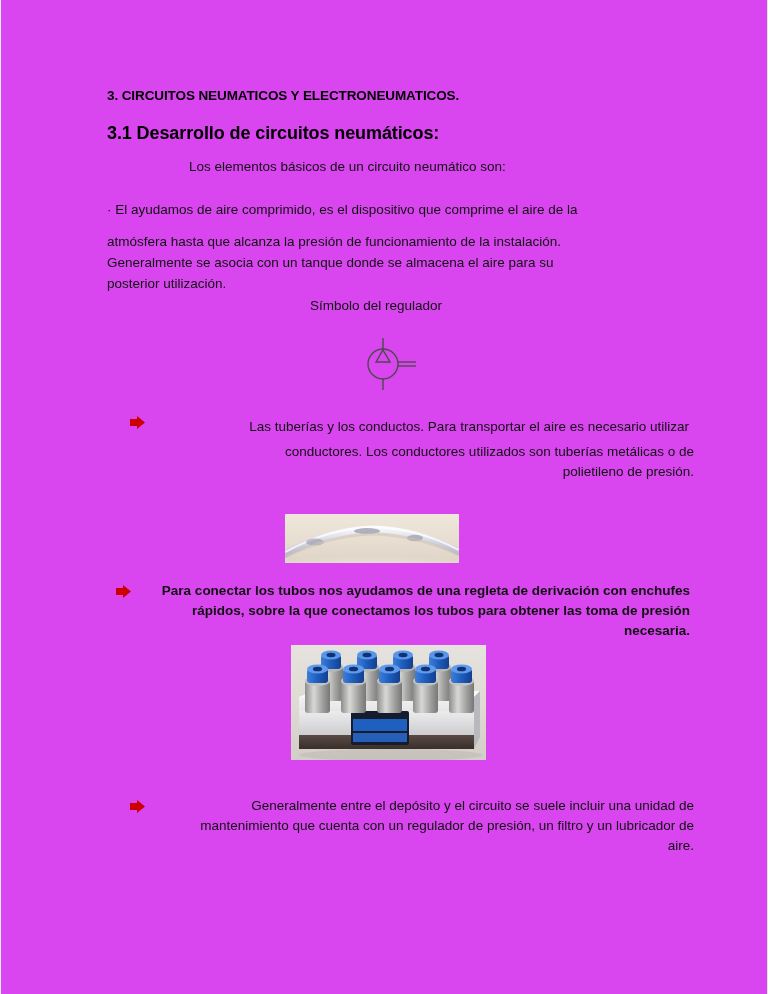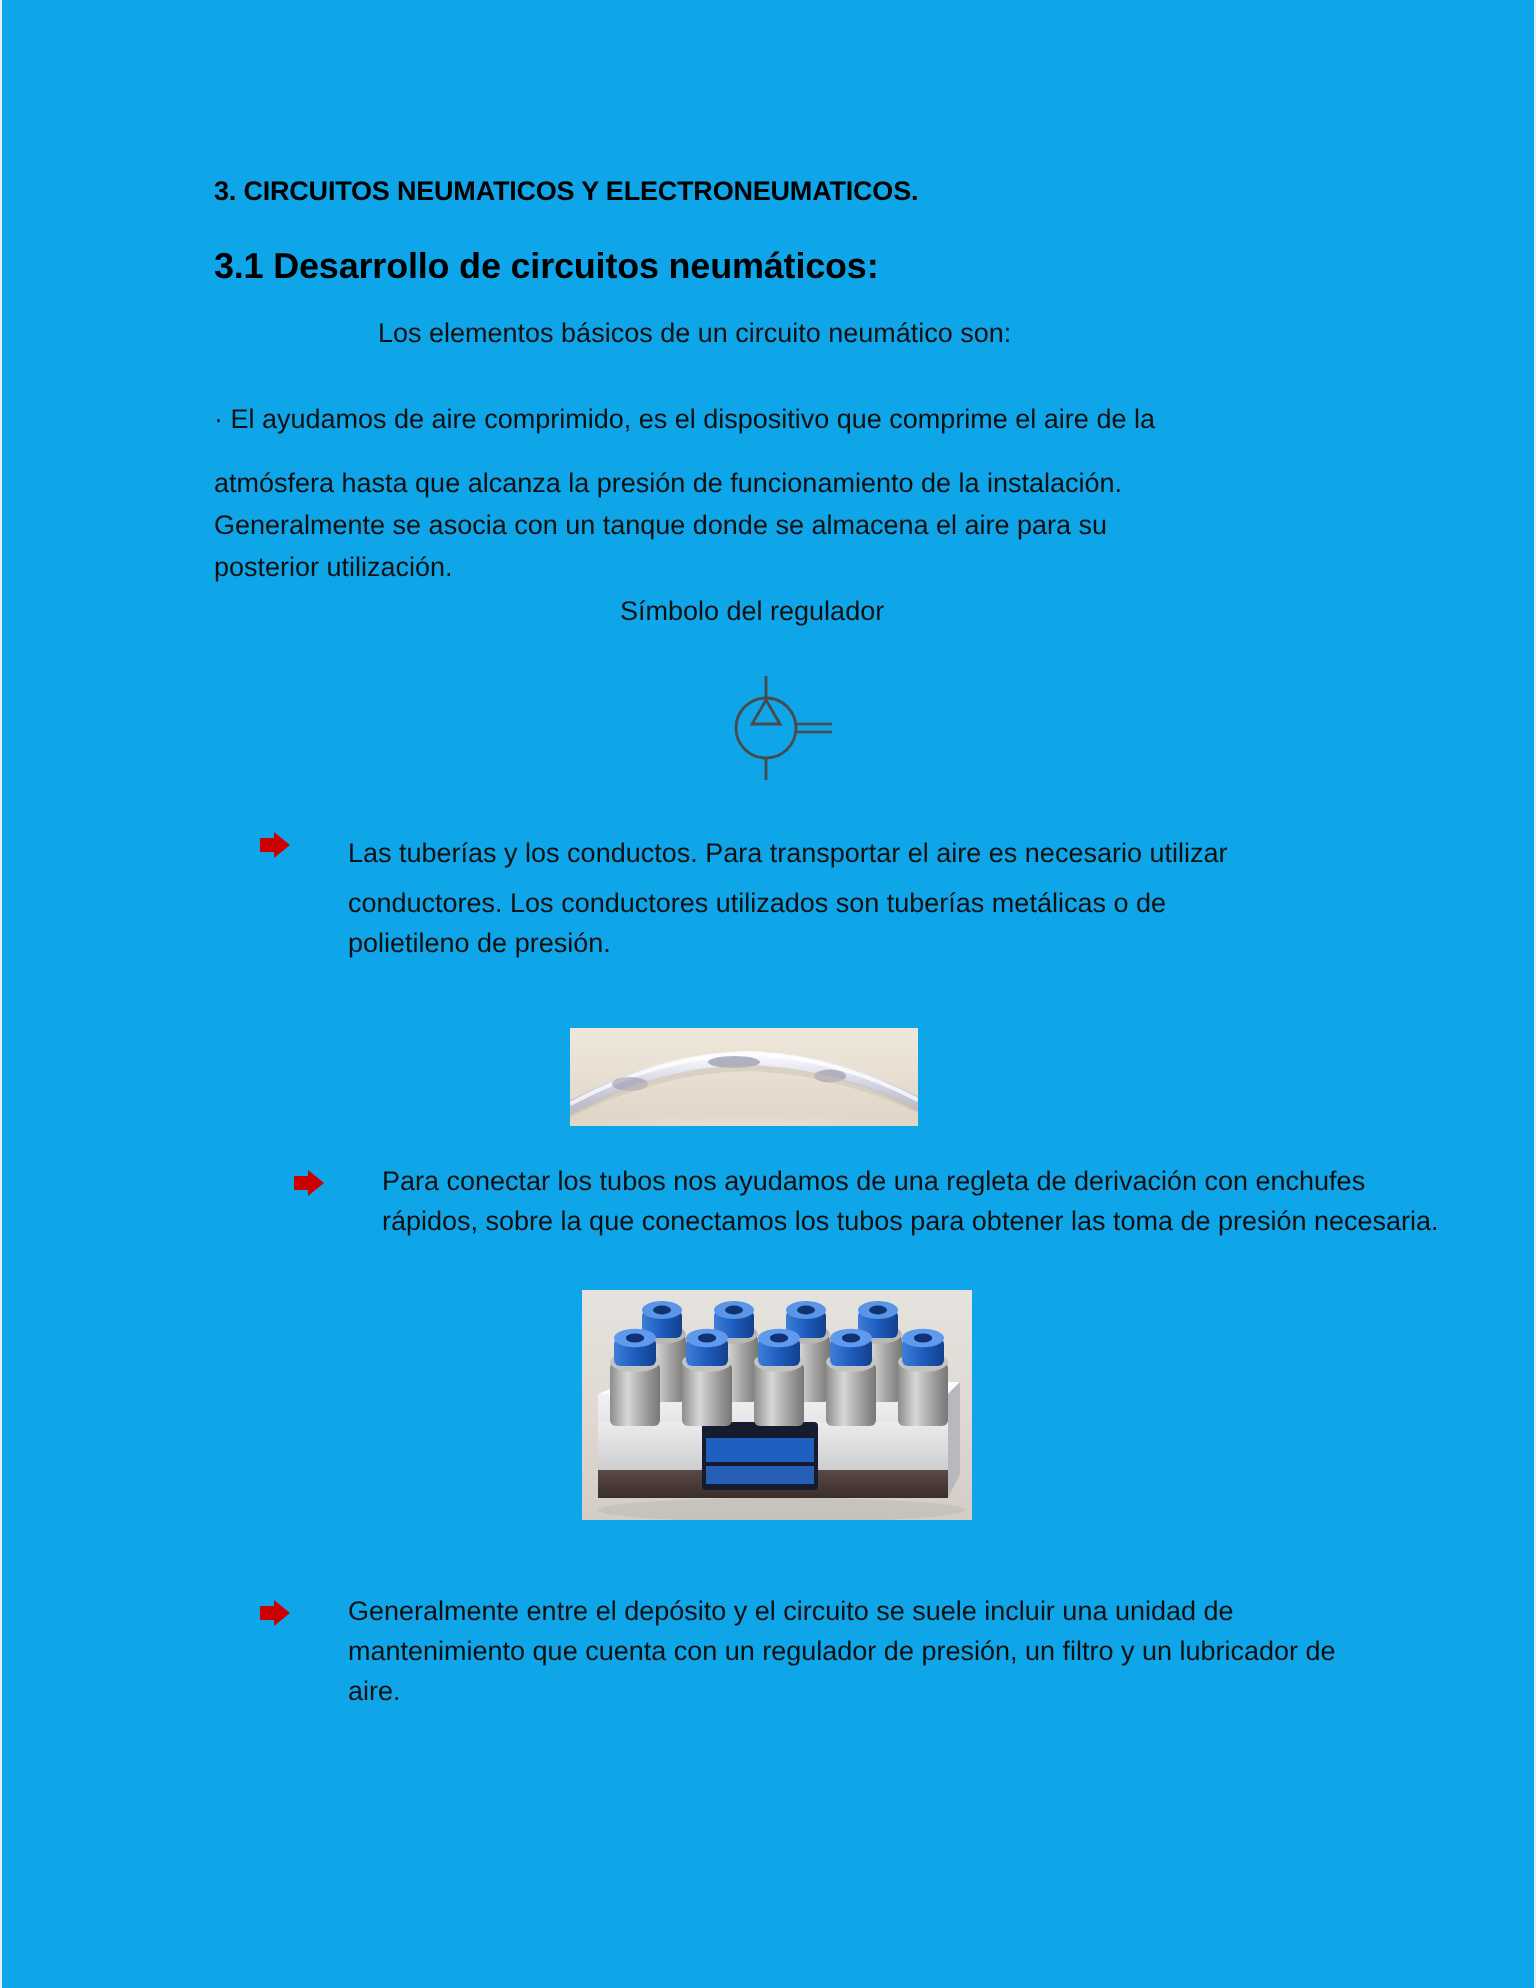--- a/index.html
+++ b/index.html
@@ -7,21 +7,21 @@
     padding: 0;
     background: #ffffff;
   }
   body {
     font-family: "Liberation Sans", sans-serif;
   }
   .page {
     position: relative;
     width: 768px;
     height: 994px;
-    background: #0ea5e9;
+    background: #d946ef;
     border-left: 1px solid #e9edf4;
     border-right: 1px solid #e7ebf2;
     box-sizing: border-box;
     overflow: hidden;
   }
   .abs { position: absolute; }
 
   .h-main {
     left: 106px;
     top: 88px;
@@ -73,37 +73,37 @@
     white-space: nowrap;
   }
 
   .compressor {
     left: 358px;
     top: 337px;
     width: 58px;
     height: 54px;
   }
 
-  .bullet-block { width: 560px; }
+  .bullet-block { width: 560px; text-align: right; }
   .bullet-icon {
     position: absolute;
     left: 0;
     top: 3px;
     width: 17px;
     height: 15px;
   }
   .bullet-text {
     margin-left: 45px;
     font-size: 13.5px;
     color: #111111;
   }
   .bullet-1 { left: 128px; top: 412px; }
   .bullet-1 .line-1 { line-height: 30px; }
   .bullet-1 .line-rest { line-height: 20px; width: 520px; }
-  .bullet-2 { left: 145px; top: 581px; }
+  .bullet-2 { left: 114px; top: 581px; font-weight: bold; }
   .bullet-2 .bullet-text { line-height: 20px; width: 530px; }
   .bullet-3 { left: 128px; top: 796px; }
   .bullet-3 .bullet-text { line-height: 20px; width: 520px; }
 
   .photo {
     background: #efe9e0;
     background-repeat: no-repeat;
     overflow: hidden;
   }
   .photo-tube {

